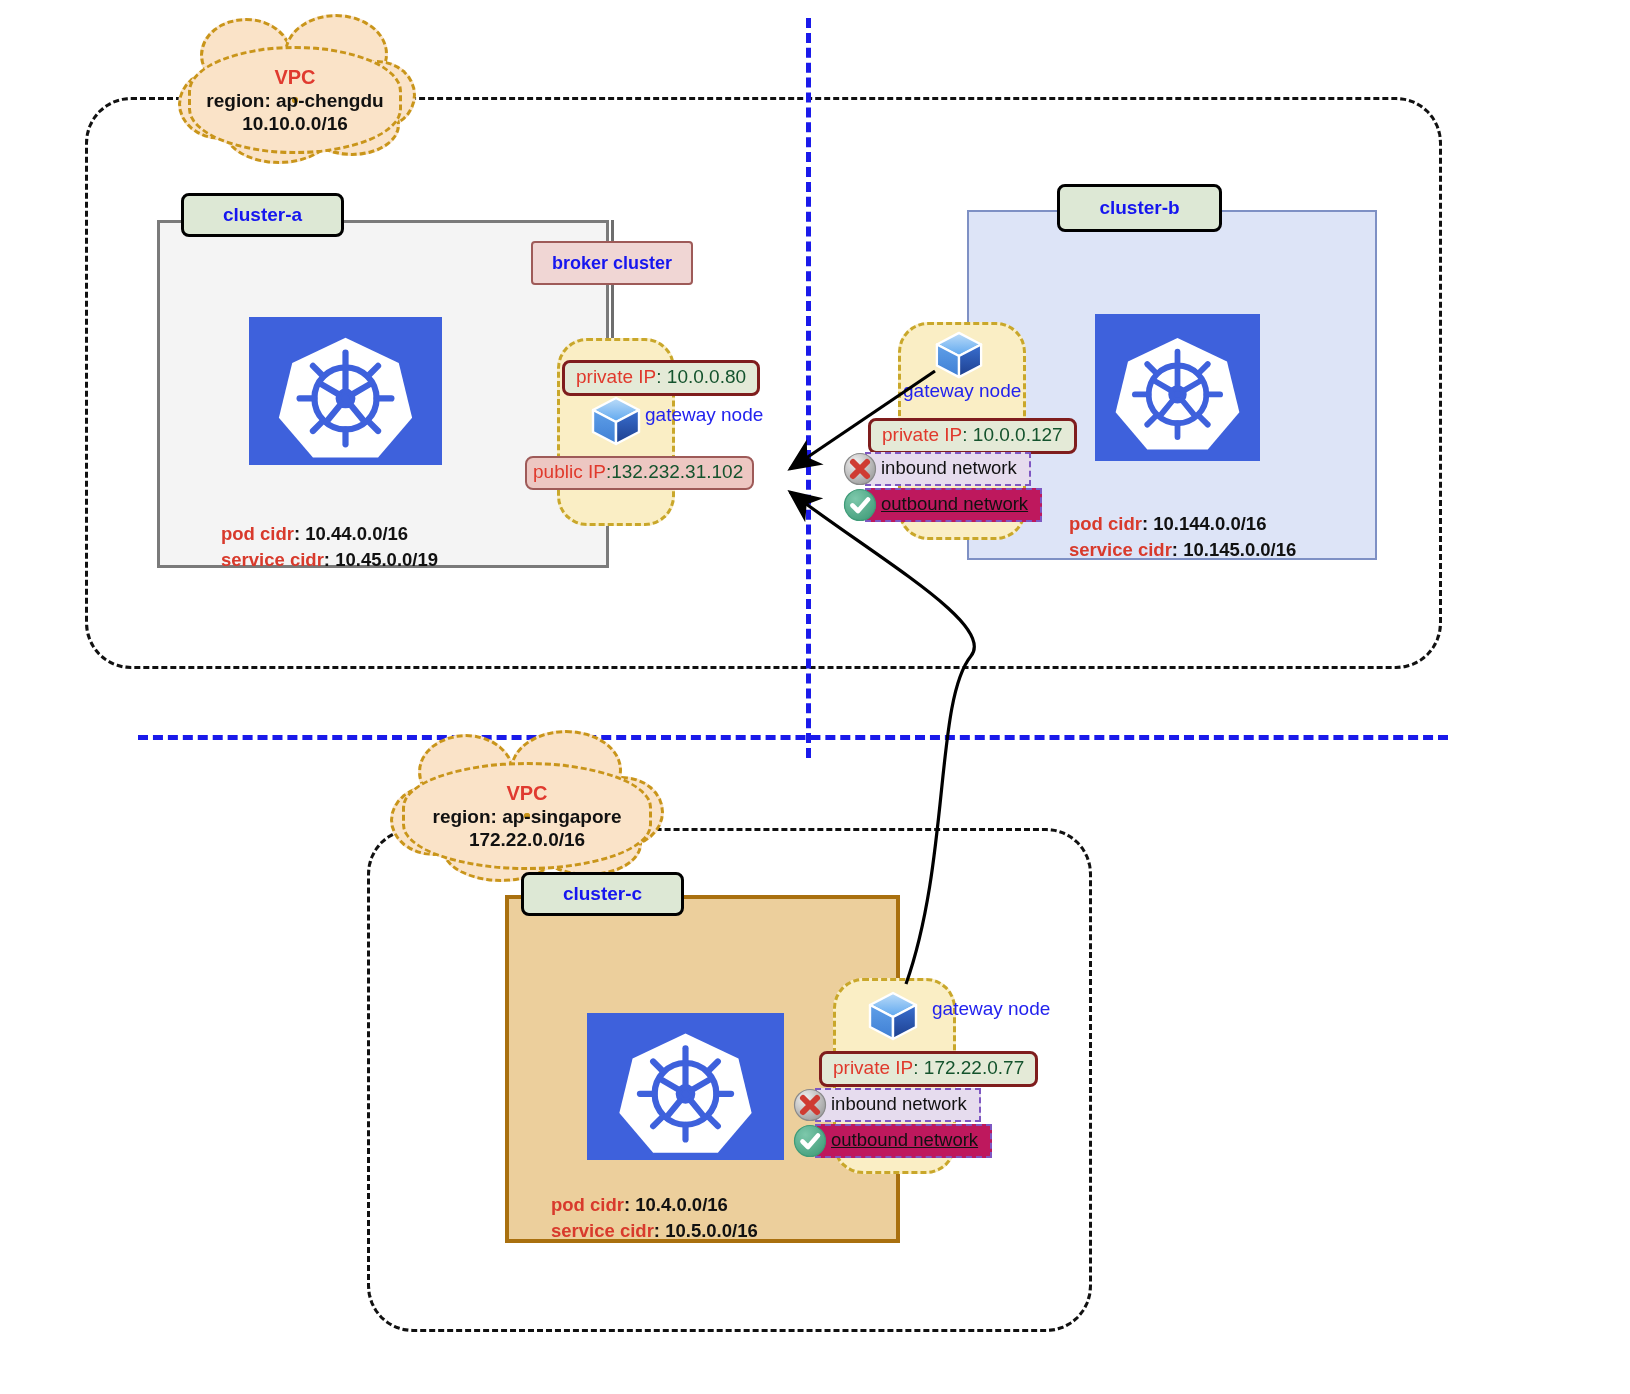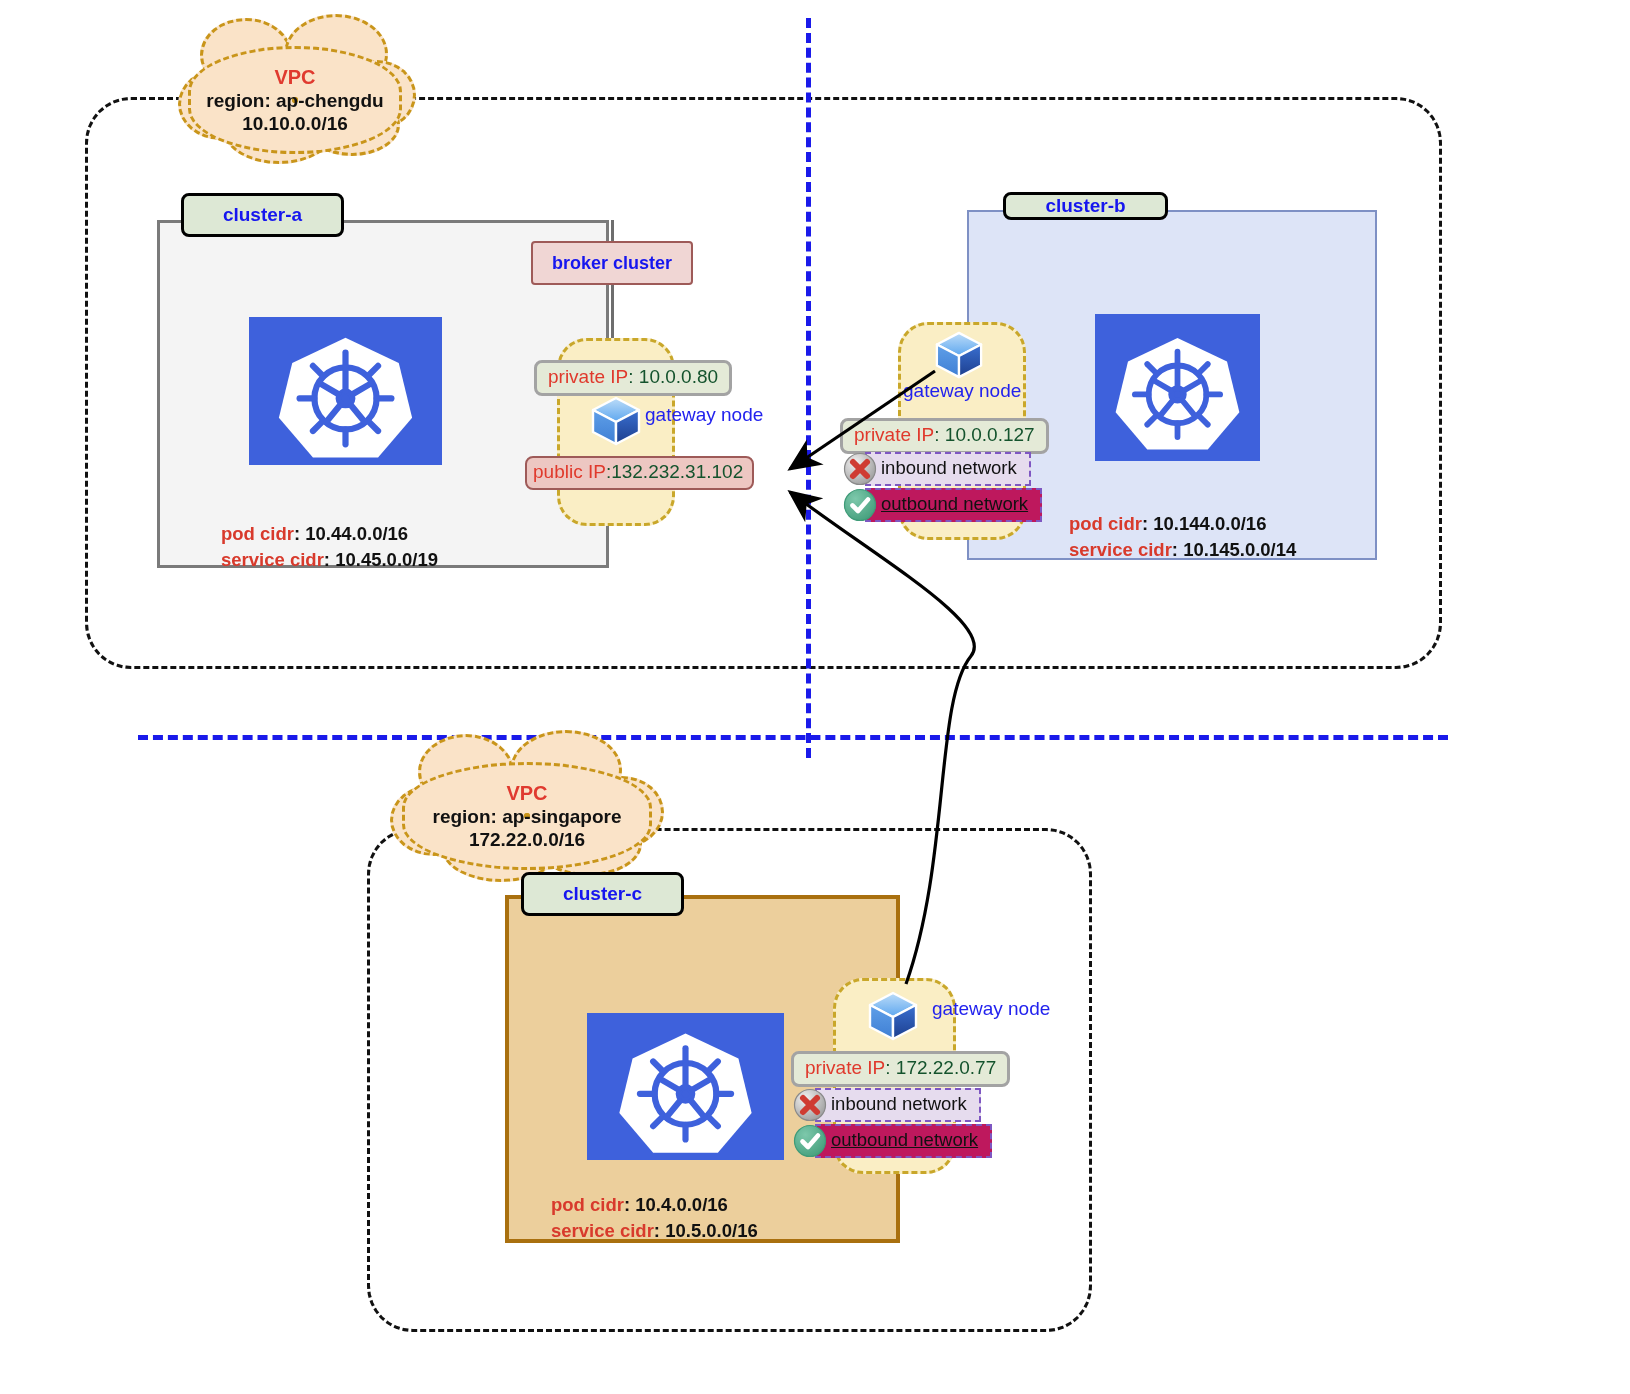--- a/index.html
+++ b/index.html
@@ -97,21 +97,21 @@
     background: #dde8d5;
     border: 3px solid #000000;
     border-radius: 8px;
     color: #1616ef;
     font-weight: bold;
     font-size: 19px;
     display: flex; align-items: center; justify-content: center;
     z-index: 30;
   }
   #tag-cluster-a { left: 181px;  top: 193px; width: 163px; height: 44px; }
-  #tag-cluster-b { left: 1003px; top: 184px; width: 165px; height: 28px; margin-top: 8px; }
+  #tag-cluster-b { left: 1057px; top: 184px; width: 165px; height: 48px; }
   #tag-cluster-c { left: 521px;  top: 872px; width: 163px; height: 44px; }
 
   
   #tag-broker {
     position: absolute;
     left: 531px; top: 241px; width: 162px; height: 44px;
     background: #f0d6d4;
     border: 2px solid #9e5a58;
     border-radius: 4px;
     color: #1616ef;
@@ -179,23 +179,24 @@
   .ip-chip {
     position: absolute;
     display: flex;
     align-items: center;
     white-space: nowrap;
     font-size: 19px;
     z-index: 20;
   }
   .ip-private {
     background: #e4ead7;
-    border: 3px solid #a3a3a3;
+    border: 3px solid #7f1d1d;
     border-radius: 8px;
     padding: 3px 11px 5px 11px;
+    margin-left: 28px;
   }
   .ip-public {
     background: #edc7c2;
     border: 2px solid #9e5a58;
     border-radius: 8px;
     padding: 3px 9px 5px 6px;
   }
   .ip-key { color: #e0392c; }
   .ip-val { color: #14532d; }
   #ip-a-private { left: 534px; top: 360px; }
@@ -305,21 +306,21 @@
       </g>
     </svg>
   </div>
 
   <div class="cidr-block" id="cidr-a">
     <div><span class="cidr-key">pod cidr</span><span class="cidr-val">: 10.44.0.0/16</span></div>
     <div><span class="cidr-key">service cidr</span><span class="cidr-val">: 10.45.0.0/19</span></div>
   </div>
   <div class="cidr-block" id="cidr-b">
     <div><span class="cidr-key">pod cidr</span><span class="cidr-val">: 10.144.0.0/16</span></div>
-    <div><span class="cidr-key">service cidr</span><span class="cidr-val">: 10.145.0.0/14</span></div>
+    <div><span class="cidr-key">service cidr</span><span class="cidr-val">: 10.145.0.0/16</span></div>
   </div>
   <div class="cidr-block" id="cidr-c">
     <div><span class="cidr-key">pod cidr</span><span class="cidr-val">: 10.4.0.0/16</span></div>
     <div><span class="cidr-key">service cidr</span><span class="cidr-val">: 10.5.0.0/16</span></div>
   </div>
 
   <div class="gw-pod" id="gw-pod-a"></div>
   <div class="gw-pod" id="gw-pod-b"></div>
   <div class="gw-pod" id="gw-pod-c"></div>
 

